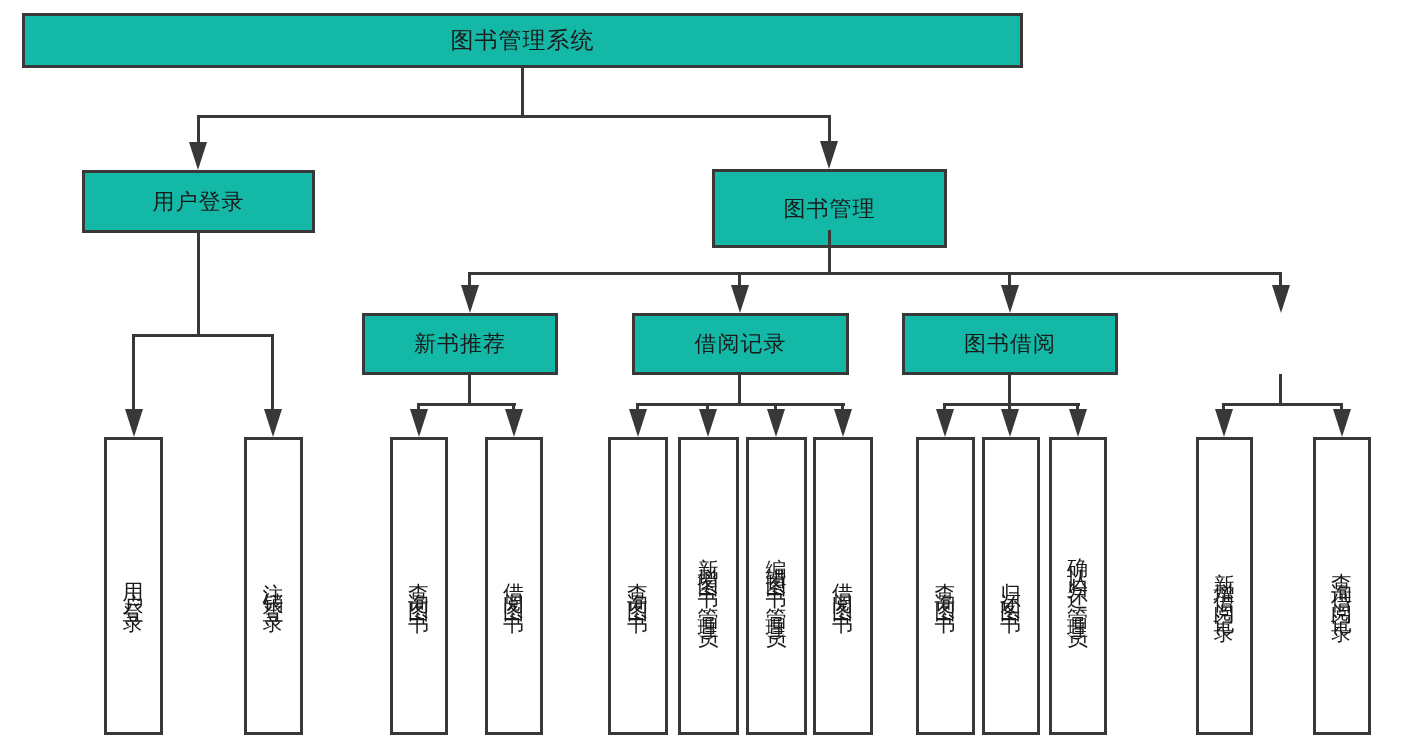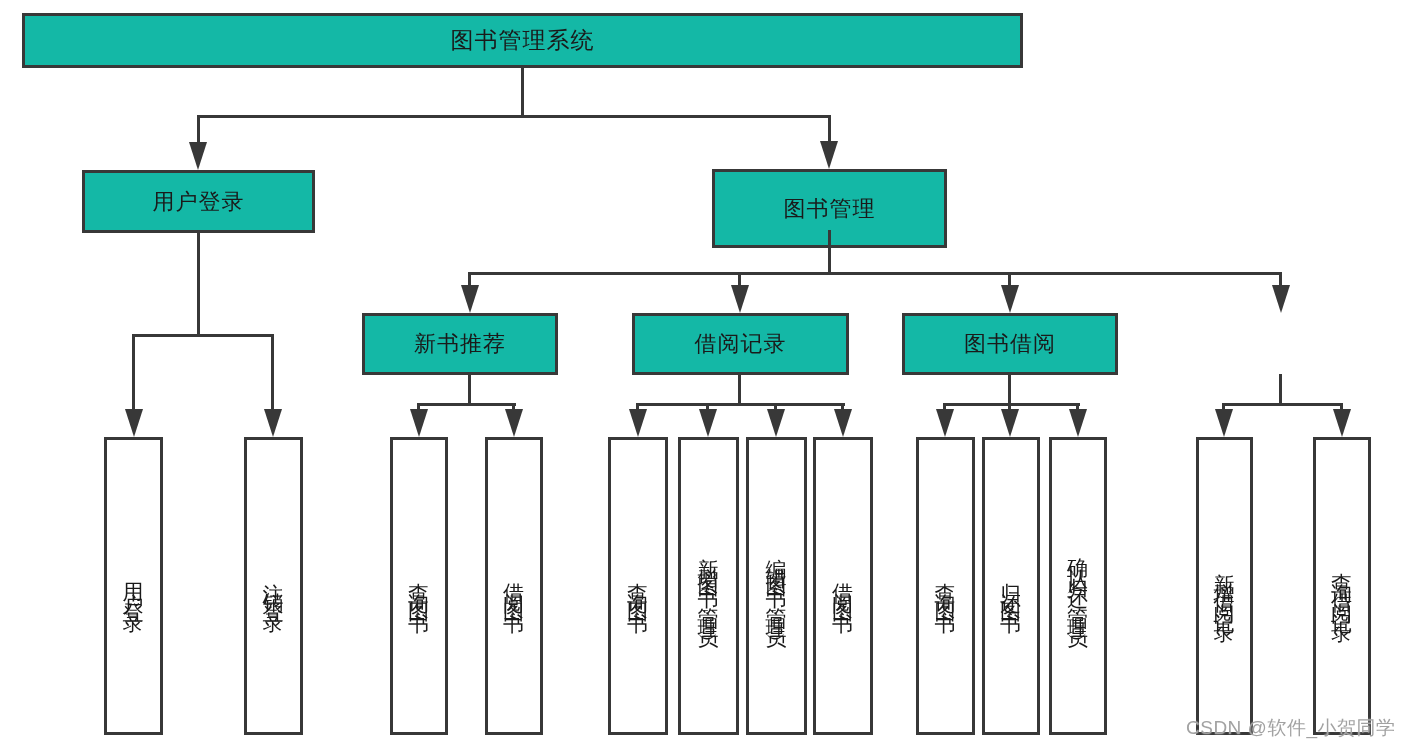--- a/index.html
+++ b/index.html
@@ -150,15 +150,14 @@
   <div class="vline" style="left:1076px;top:403px;height:12px;"></div>
   <div class="arr" style="left:1069px;top:409px;"></div>
 
   <div class="vline" style="left:1279px;top:374px;height:32px;"></div>
   <div class="hline" style="left:1222px;top:403px;width:121px;"></div>
   <div class="vline" style="left:1222px;top:403px;height:12px;"></div>
   <div class="arr" style="left:1215px;top:409px;"></div>
   <div class="vline" style="left:1340px;top:403px;height:12px;"></div>
   <div class="arr" style="left:1333px;top:409px;"></div>
 
-  <div class="watermark">CSDN @软件_小贺同学</div>
 
 </div>
 
 </body></html>

